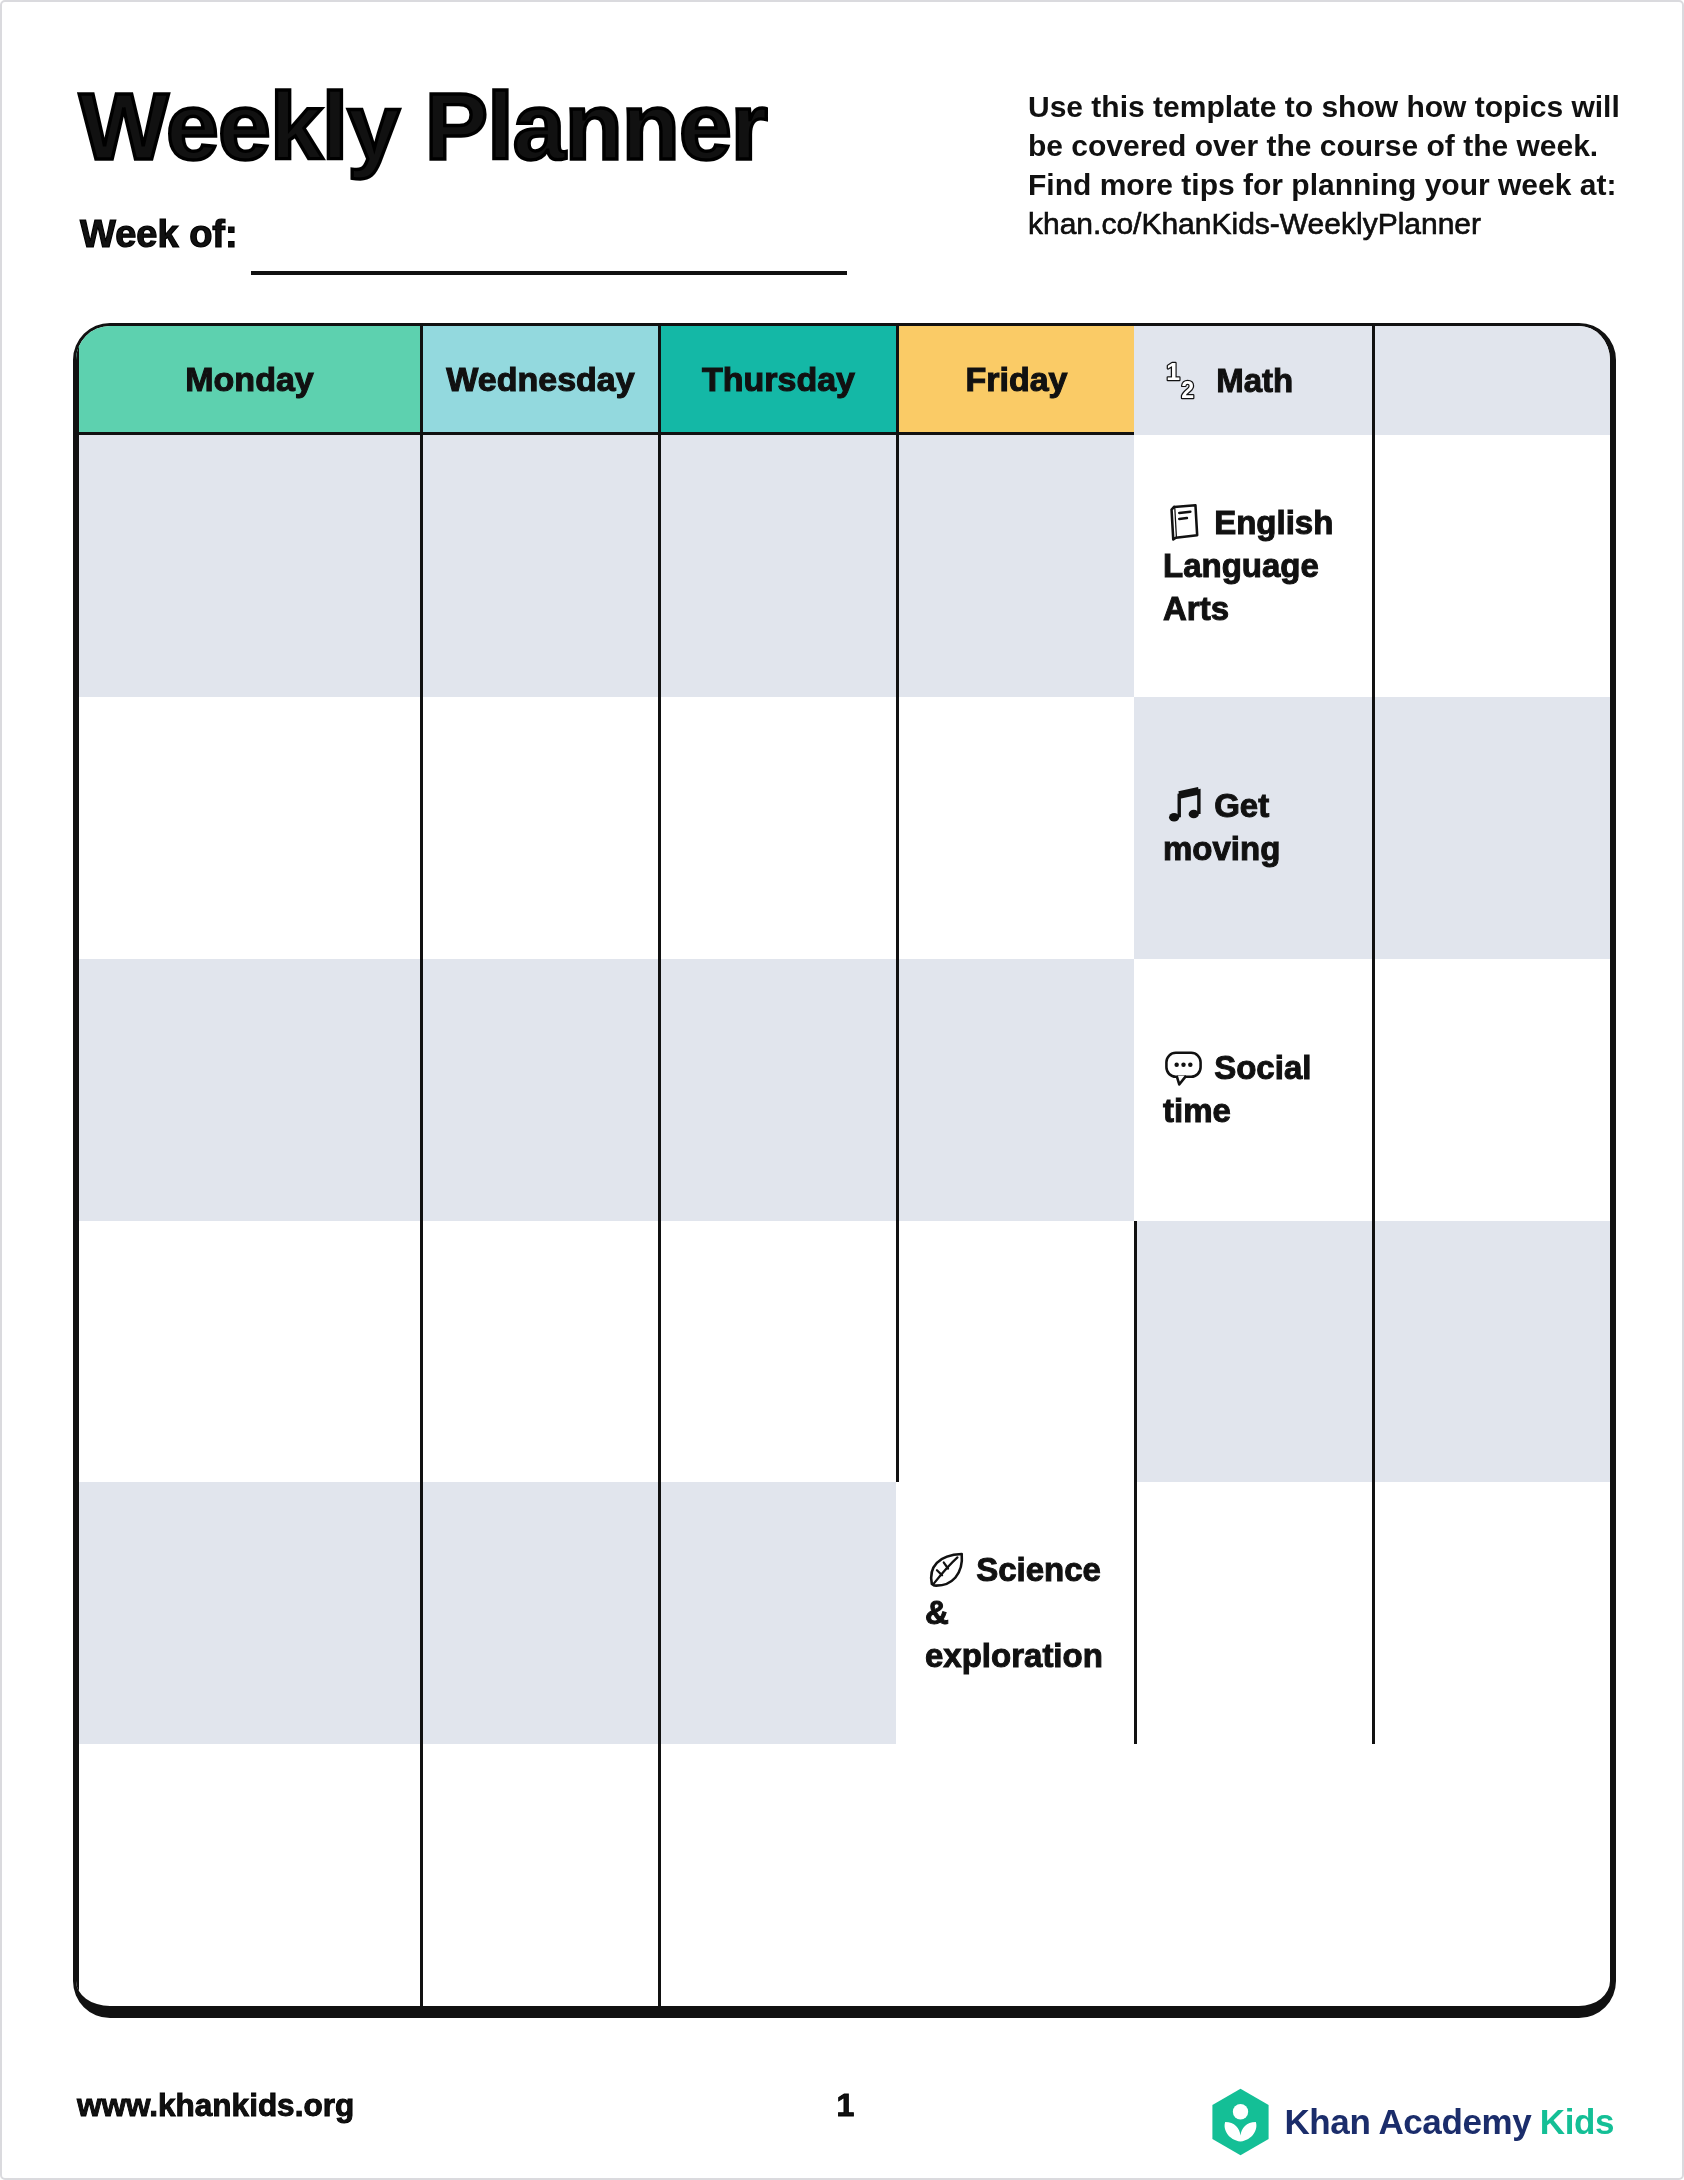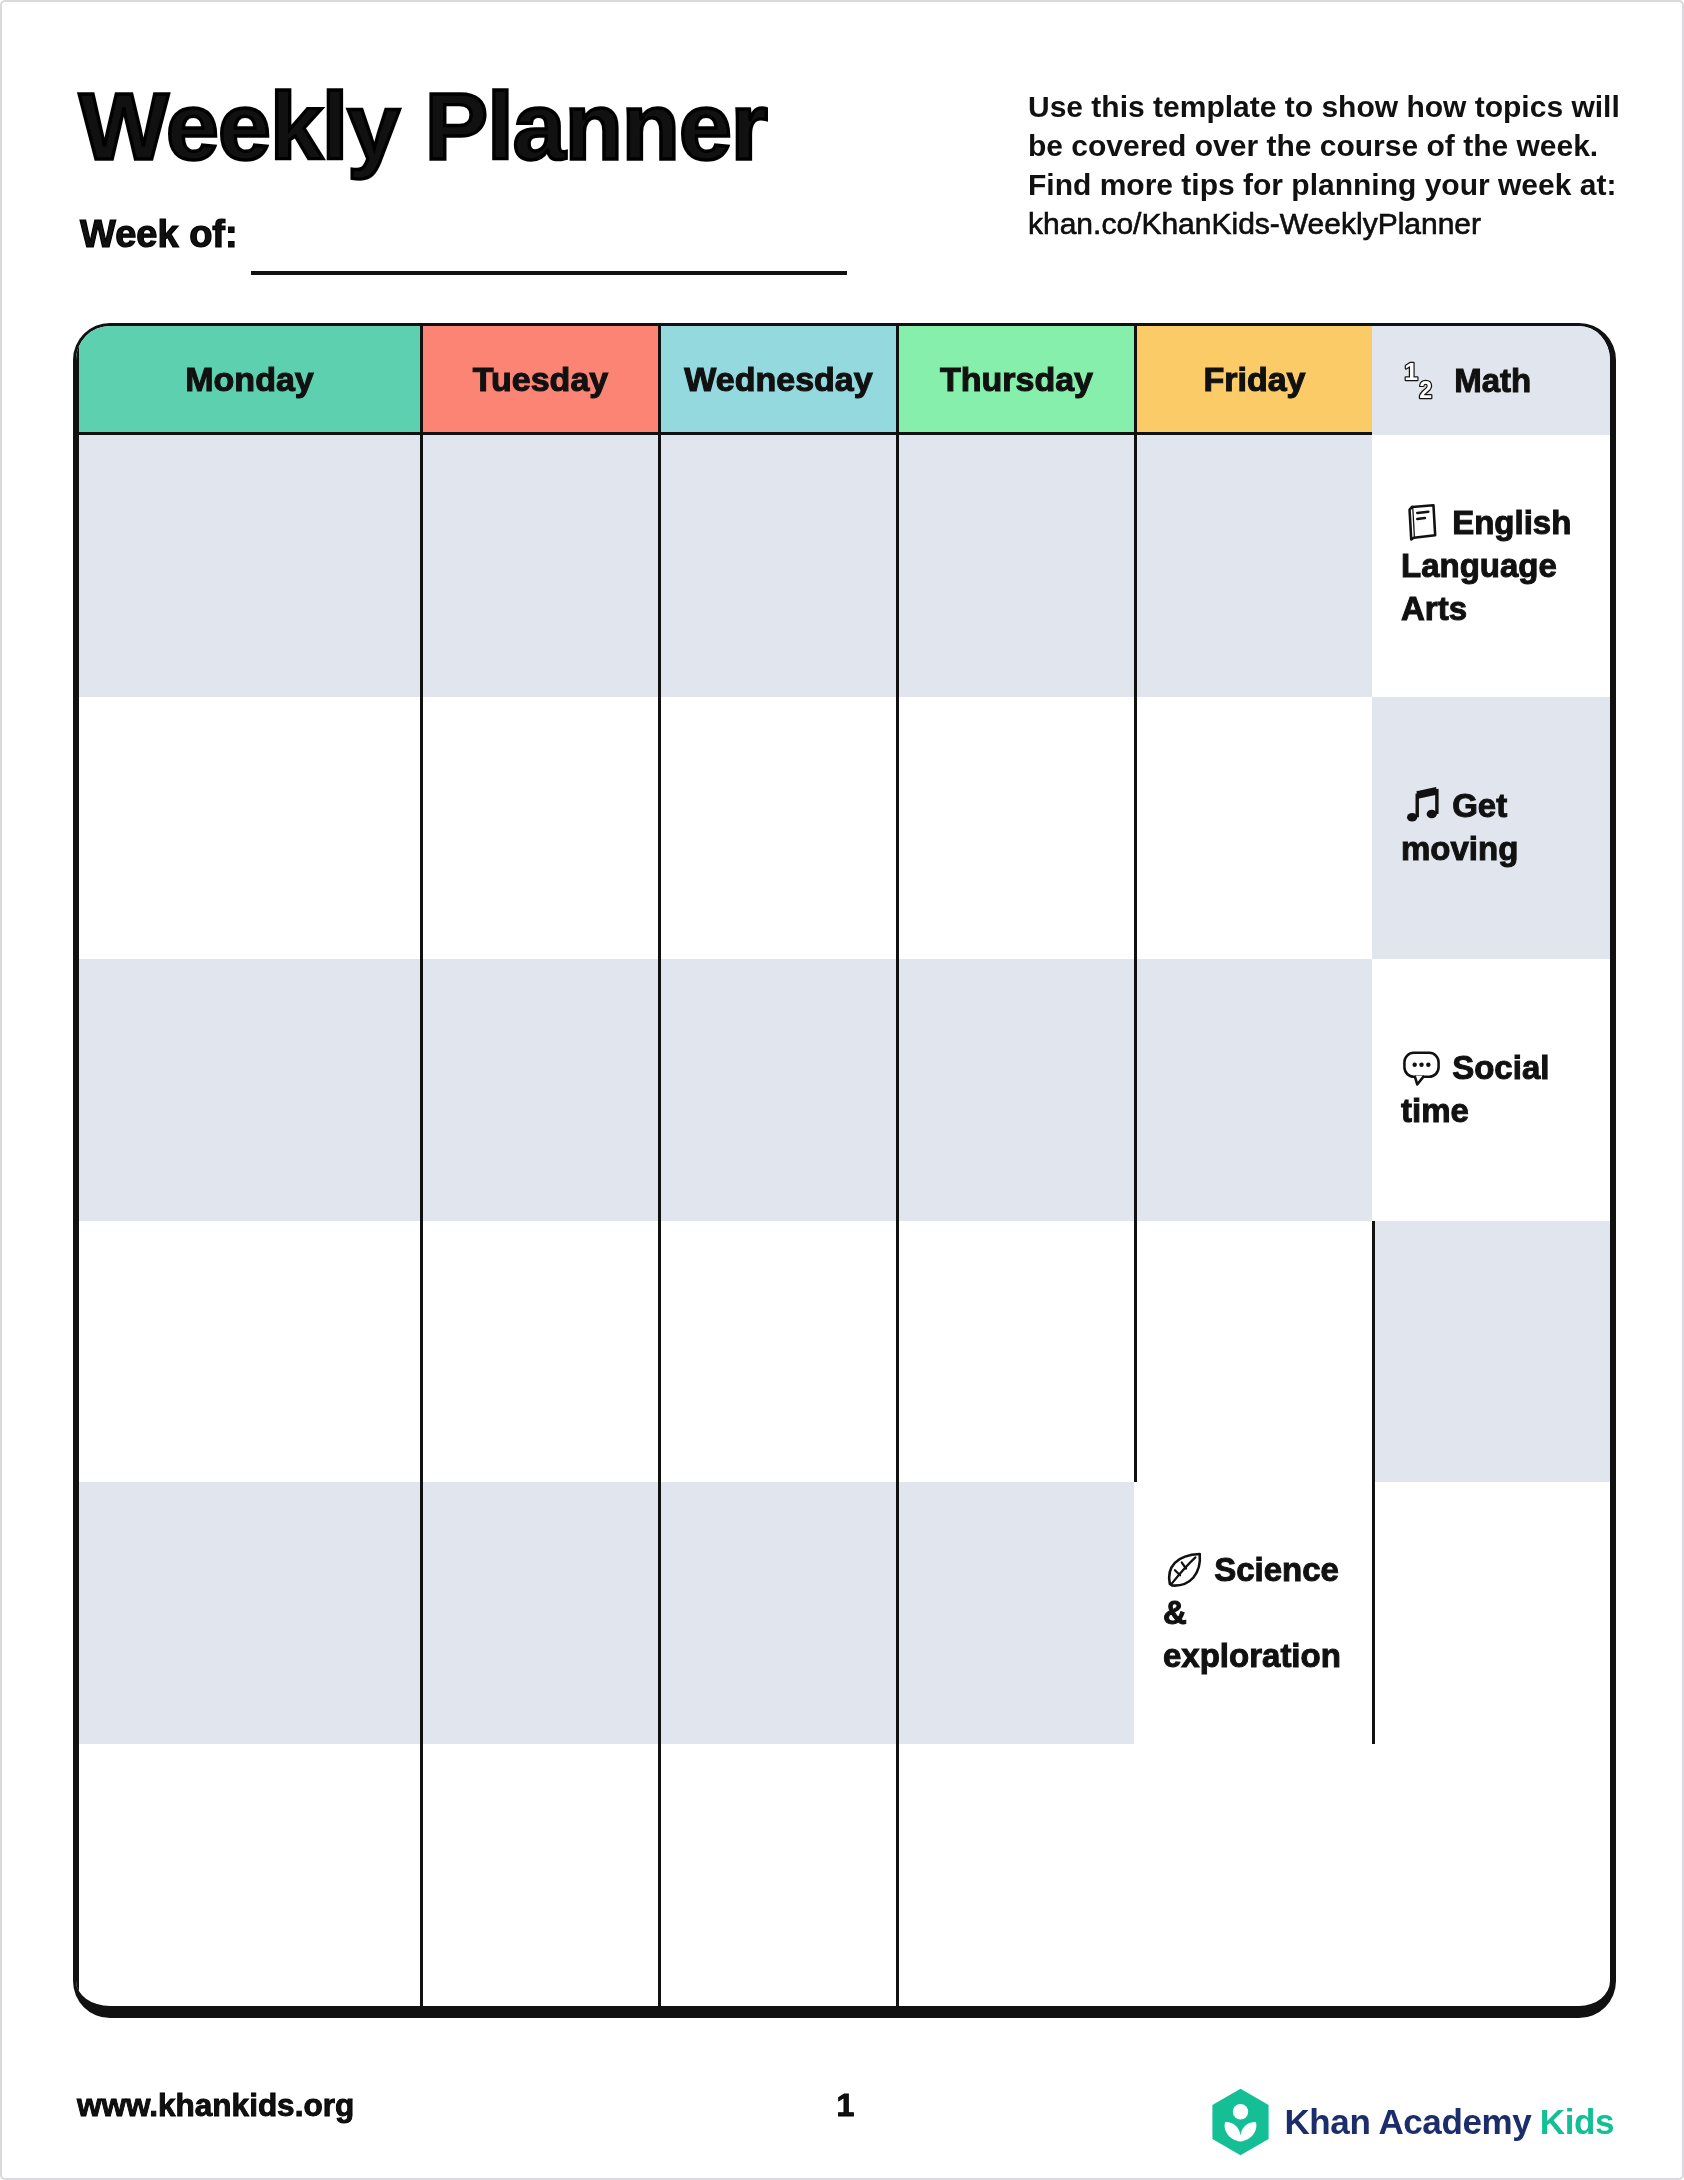--- a/index.html
+++ b/index.html
@@ -56,23 +56,22 @@
   <div class="intro">
     <div>Use this template to show how topics will</div>
     <div>be covered over the course of the week.</div>
     <div>Find more tips for planning your week at:</div>
     <div class="link">khan.co/KhanKids-WeeklyPlanner</div>
   </div>
 
   <div class="planner">
 
     <div class="cell hdr" style="background: rgb(93, 209, 175);">Monday</div>
-    <div class="cell hdr" style="background: rgb(252, 132, 116);">Tuesday</div>
     <div class="cell hdr" style="background: rgb(147, 217, 222);">Wednesday</div>
-    <div class="cell hdr" style="background: #86efac;">Thursday</div>
+    <div class="cell hdr" style="background: #14b8a6;">Thursday</div>
     <div class="cell hdr" style="background: rgb(250, 203, 102);">Friday</div>
 
     <div class="cell row-label first-col alt">
       <div class="label-inner">
         <svg class="icon" width="43" height="43" viewBox="0 0 52 52" style="font-size:39px">
           <text x="4" y="28" font-size="30" font-weight="bold" font-family="Liberation Sans, sans-serif" fill="#fff" stroke="#111" stroke-width="3" paint-order="stroke" stroke-linejoin="round">1</text>
           <text x="22" y="49" font-size="28" font-weight="bold" font-family="Liberation Sans, sans-serif" fill="#fff" stroke="#111" stroke-width="3" paint-order="stroke" stroke-linejoin="round">2</text>
         </svg><span>Math</span>
       </div>
     </div>

